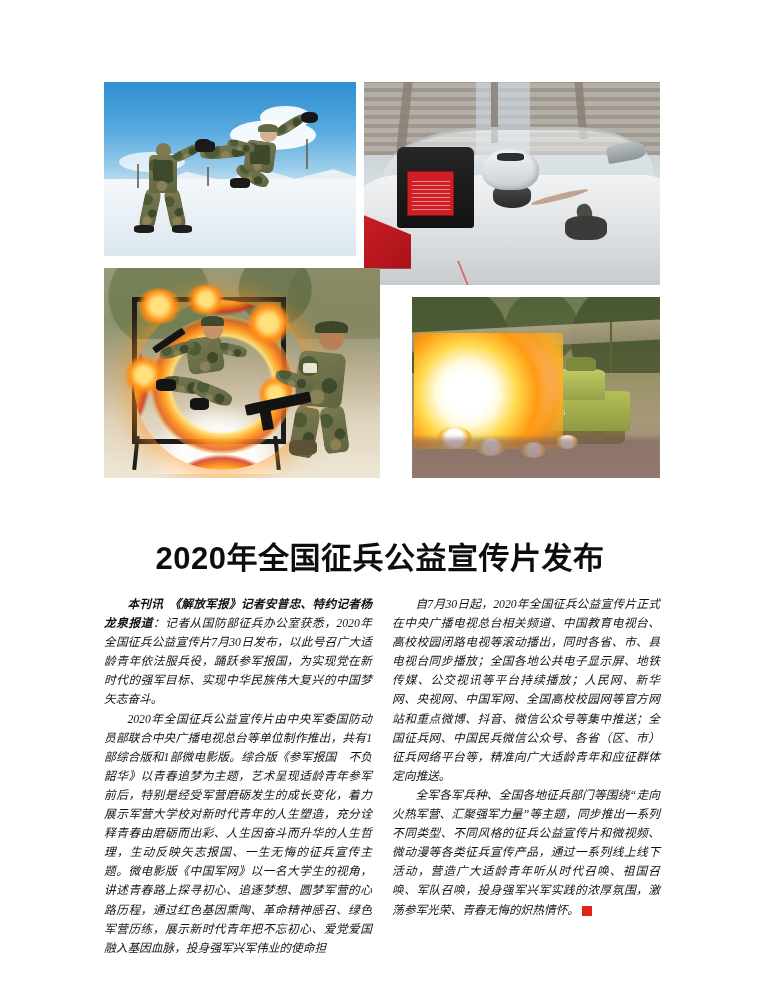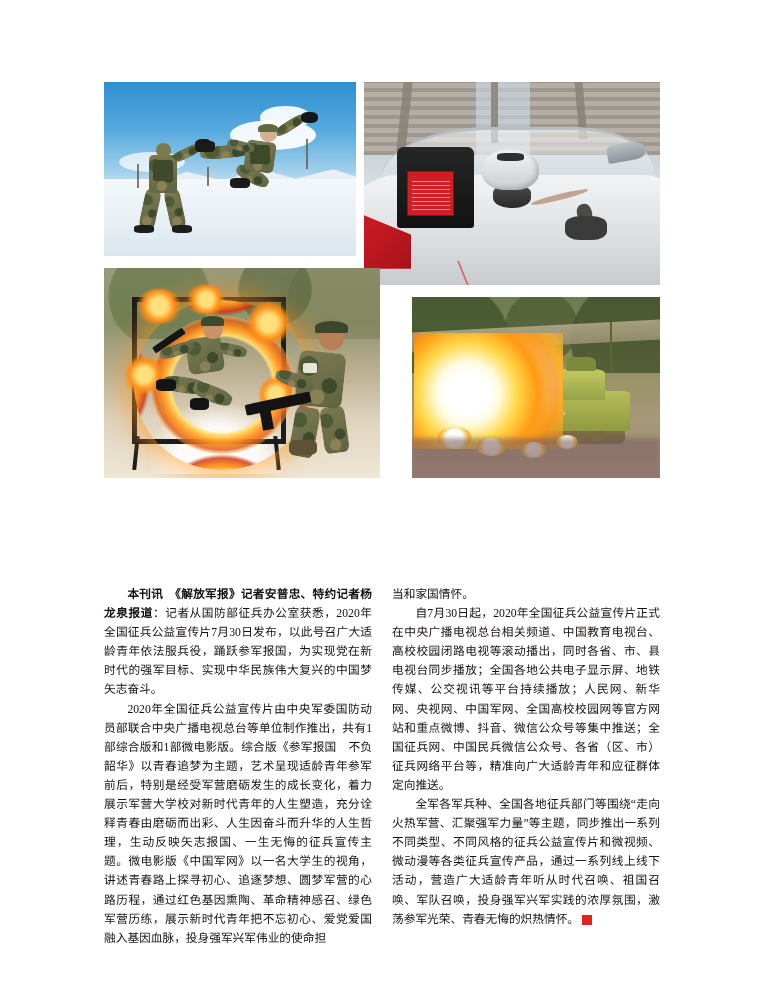--- a/index.html
+++ b/index.html
@@ -364,27 +364,28 @@
   
   .columns {
     position: absolute;
     left: 104px;
     top: 583px;
     width: 556px;
     height: 360px;
   }
   .col {
     position: absolute;
-    top: 2px;
+    top: 12px;
     width: 268px;
     font-size: 11.7px;
     line-height: 19.1px;
     text-align: justify;
     text-justify: inter-ideograph;
     color: #15110f;
+    font-style: italic;
   }
   .col-left  { left: 0; }
   .col-right { left: 288px; }
   .col p {
     margin: 0;
     text-indent: 2em;
   }
   .col p.no-indent { text-indent: 0; }
   .lead {
     font-weight: 700;
@@ -533,28 +534,28 @@
         <div class="blast-spark bs1"></div>
         <div class="blast-spark bs2"></div>
         <div class="blast-spark bs3"></div>
         <div class="blast-spark bs4"></div>
         <div class="tank-foreground"></div>
       </div>
 
     </div>
   </div>
 
+  <h1 class="headline">2020年全国征兵公益宣传片发布</h1>
 
   <div class="columns">
 
     <div class="col col-left">
       <p><span class="lead">本刊讯</span><span class="lead">　《解放军报》记者安普忠、特约记者杨龙泉报道</span><span>：记者从国防部征兵办公室获悉，2020年全国征兵公益宣传片7月30日发布，以此号召广大适龄青年依法服兵役，踊跃参军报国，为实现党在新时代的强军目标、实现中华民族伟大复兴的中国梦矢志奋斗。</span></p>
       <p>2020年全国征兵公益宣传片由中央军委国防动员部联合中央广播电视总台等单位制作推出，共有1部综合版和1部微电影版。综合版《参军报国　不负韶华》以青春追梦为主题，艺术呈现适龄青年参军前后，特别是经受军营磨砺发生的成长变化，着力展示军营大学校对新时代青年的人生塑造，充分诠释青春由磨砺而出彩、人生因奋斗而升华的人生哲理，生动反映矢志报国、一生无悔的征兵宣传主题。微电影版《中国军网》以一名大学生的视角，讲述青春路上探寻初心、追逐梦想、圆梦军营的心路历程，通过红色基因熏陶、革命精神感召、绿色军营历练，展示新时代青年把不忘初心、爱党爱国融入基因血脉，投身强军兴军伟业的使命担</p>
     </div>
 
     <div class="col col-right">
-      <p class="no-indent">当和家国情怀。</p>
       <p>自7月30日起，2020年全国征兵公益宣传片正式在中央广播电视总台相关频道、中国教育电视台、高校校园闭路电视等滚动播出，同时各省、市、县电视台同步播放；全国各地公共电子显示屏、地铁传媒、公交视讯等平台持续播放；人民网、新华网、央视网、中国军网、全国高校校园网等官方网站和重点微博、抖音、微信公众号等集中推送；全国征兵网、中国民兵微信公众号、各省（区、市）征兵网络平台等，精准向广大适龄青年和应征群体定向推送。</p>
       <p><span>全军各军兵种、全国各地征兵部门等围绕“走向火热军营、汇聚强军力量”等主题，同步推出一系列不同类型、不同风格的征兵公益宣传片和微视频、微动漫等各类征兵宣传产品，通过一系列线上线下活动，营造广大适龄青年听从时代召唤、祖国召唤、军队召唤，投身强军兴军实践的浓厚氛围，激荡参军光荣、青春无悔的炽热情怀。</span><span class="endmark">G</span></p>
     </div>
 
   </div>
 </div>
 
 </body></html>

